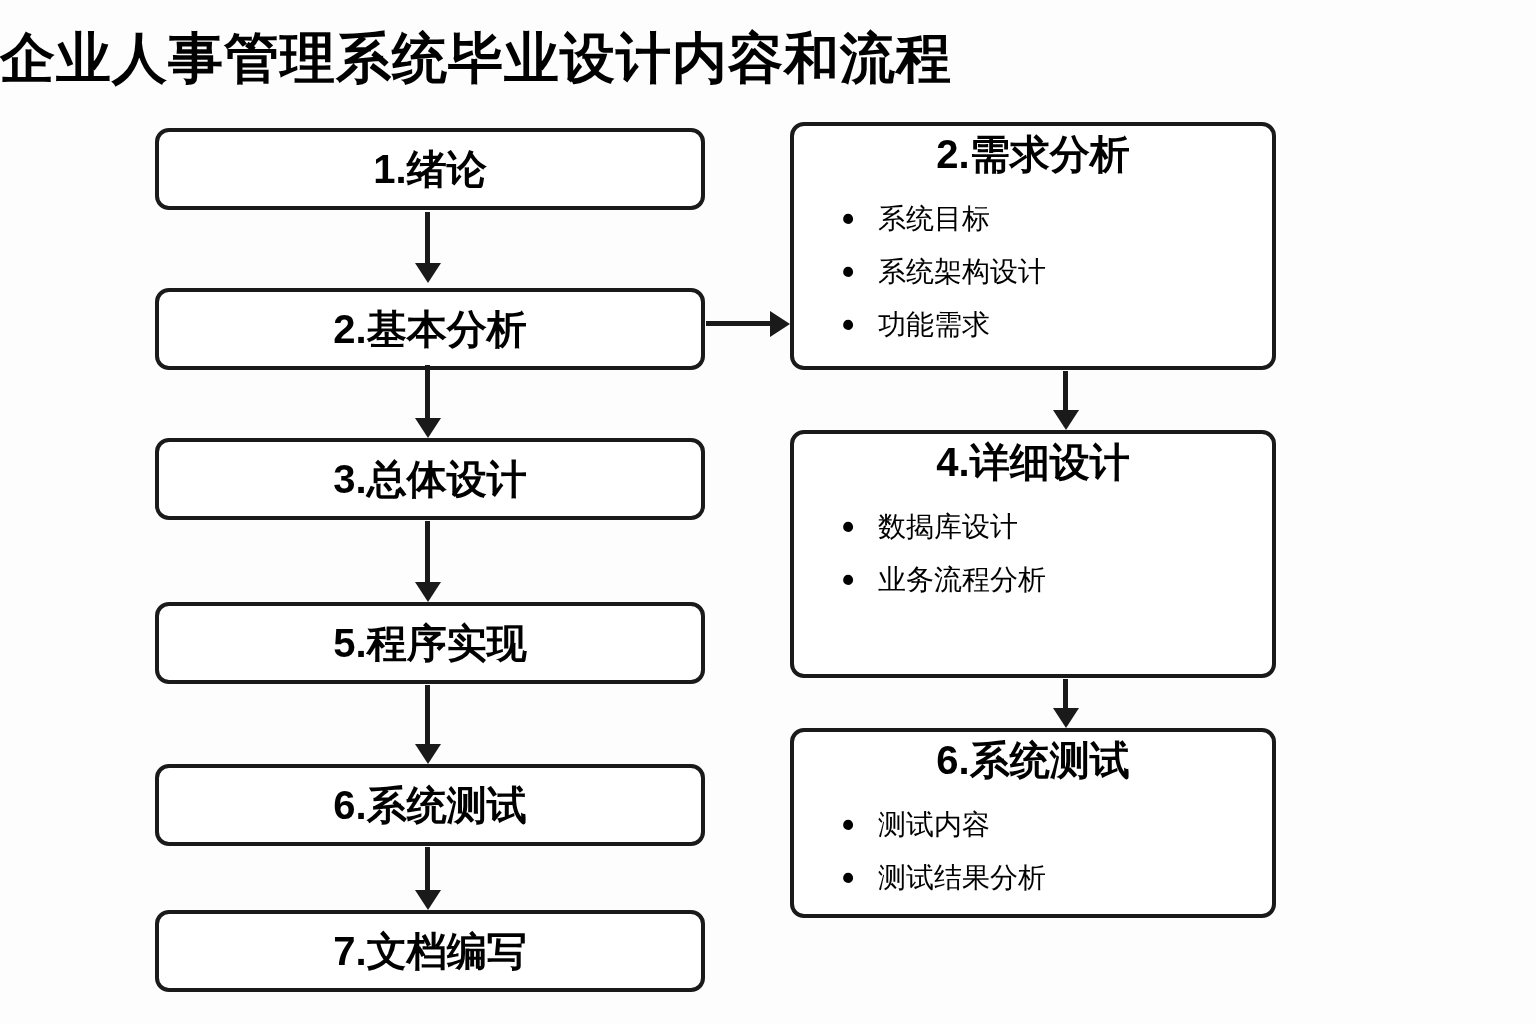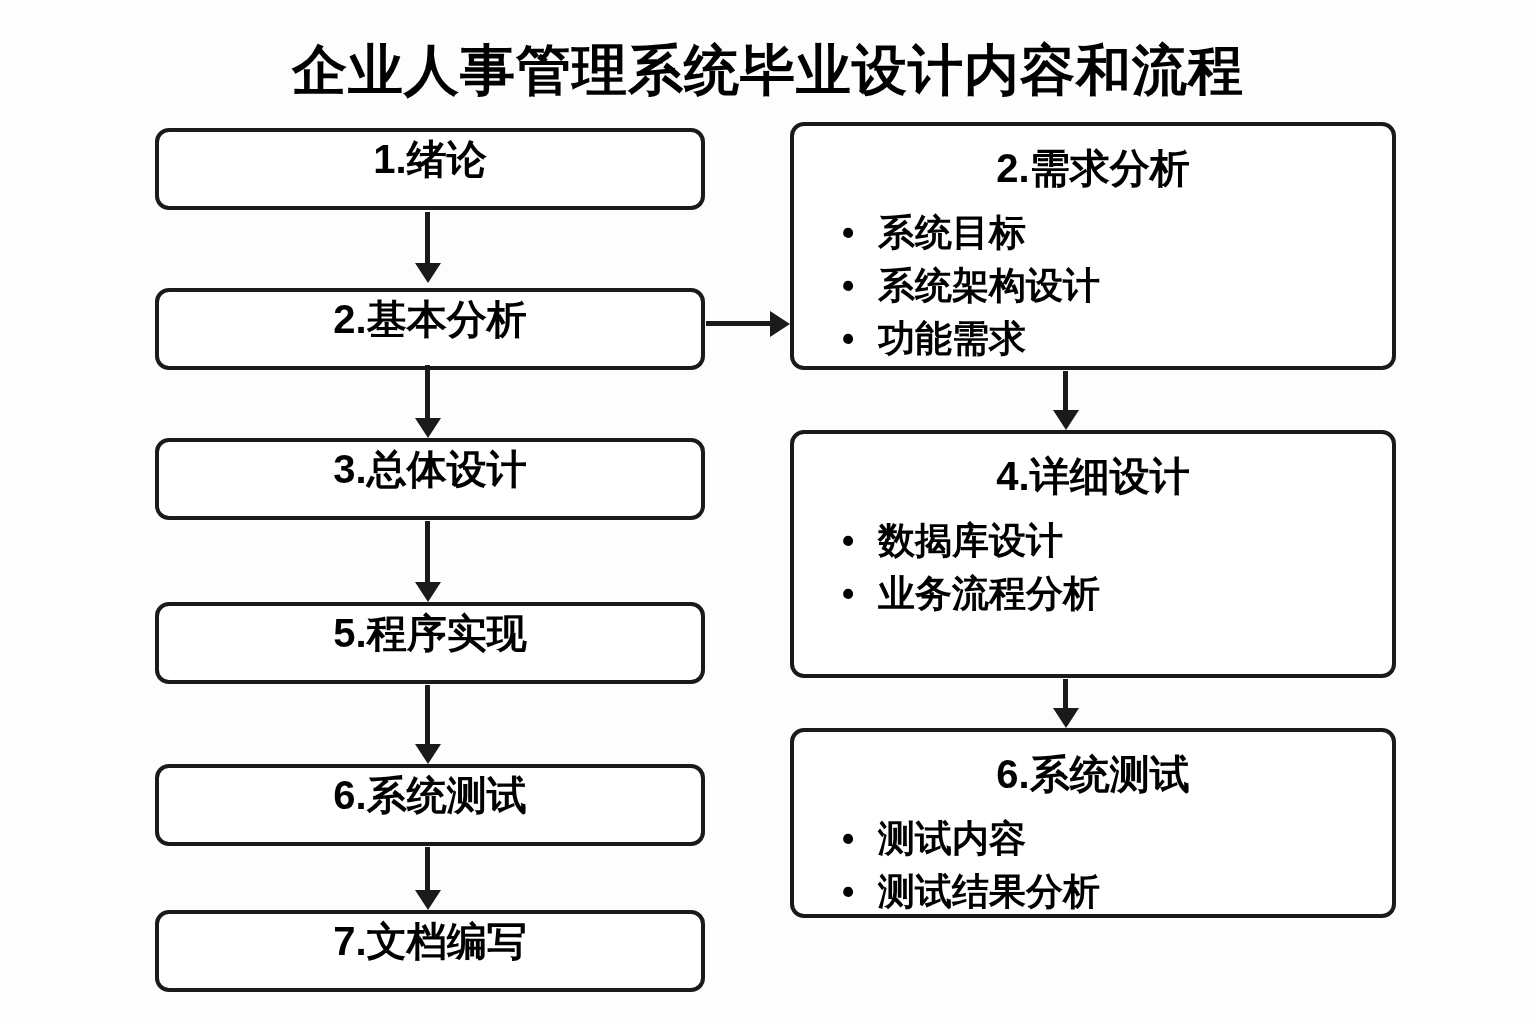--- a/index.html
+++ b/index.html
@@ -10,64 +10,64 @@
   }
   .canvas {
     position: relative;
     width: 1536px;
     height: 1024px;
     background: #fdfdfd;
     overflow: hidden;
   }
   .diagram-title {
     position: absolute;
-    top: 34px;
+    top: 22px;
     left: 0;
     width: 100%;
-    text-align: center;
     font-size: 55px;
     font-weight: 700;
     letter-spacing: 1px;
     color: #000000;
   }
   .box {
     position: absolute;
     background: #ffffff;
     border: 4px solid #1a1a1a;
     border-radius: 14px;
   }
   .left-box {
     left: 155px;
     width: 550px;
     height: 82px;
     display: flex;
+    align-items: center;
     justify-content: center;
     font-size: 40px;
     font-weight: 700;
   }
   .right-box {
     left: 790px;
-    width: 606px;
-    padding-top: 15px;
+    width: 486px;
+    padding-top: 1px;
   }
   .right-title {
     text-align: center;
     font-size: 40px;
     font-weight: 700;
     margin-bottom: 10px;
   }
   .bullets {
     list-style: none;
     padding-left: 48px;
   }
   .bullets li {
     position: relative;
     padding-left: 36px;
-    font-size: 37px;
-    font-weight: 700;
+    font-size: 28px;
+    font-weight: 400;
     line-height: 53px;
   }
   .bullets li::before {
     content: "\2022";
     position: absolute;
     left: 0;
     top: 0;
     font-size: 35px;
     font-weight: 700;
   }

